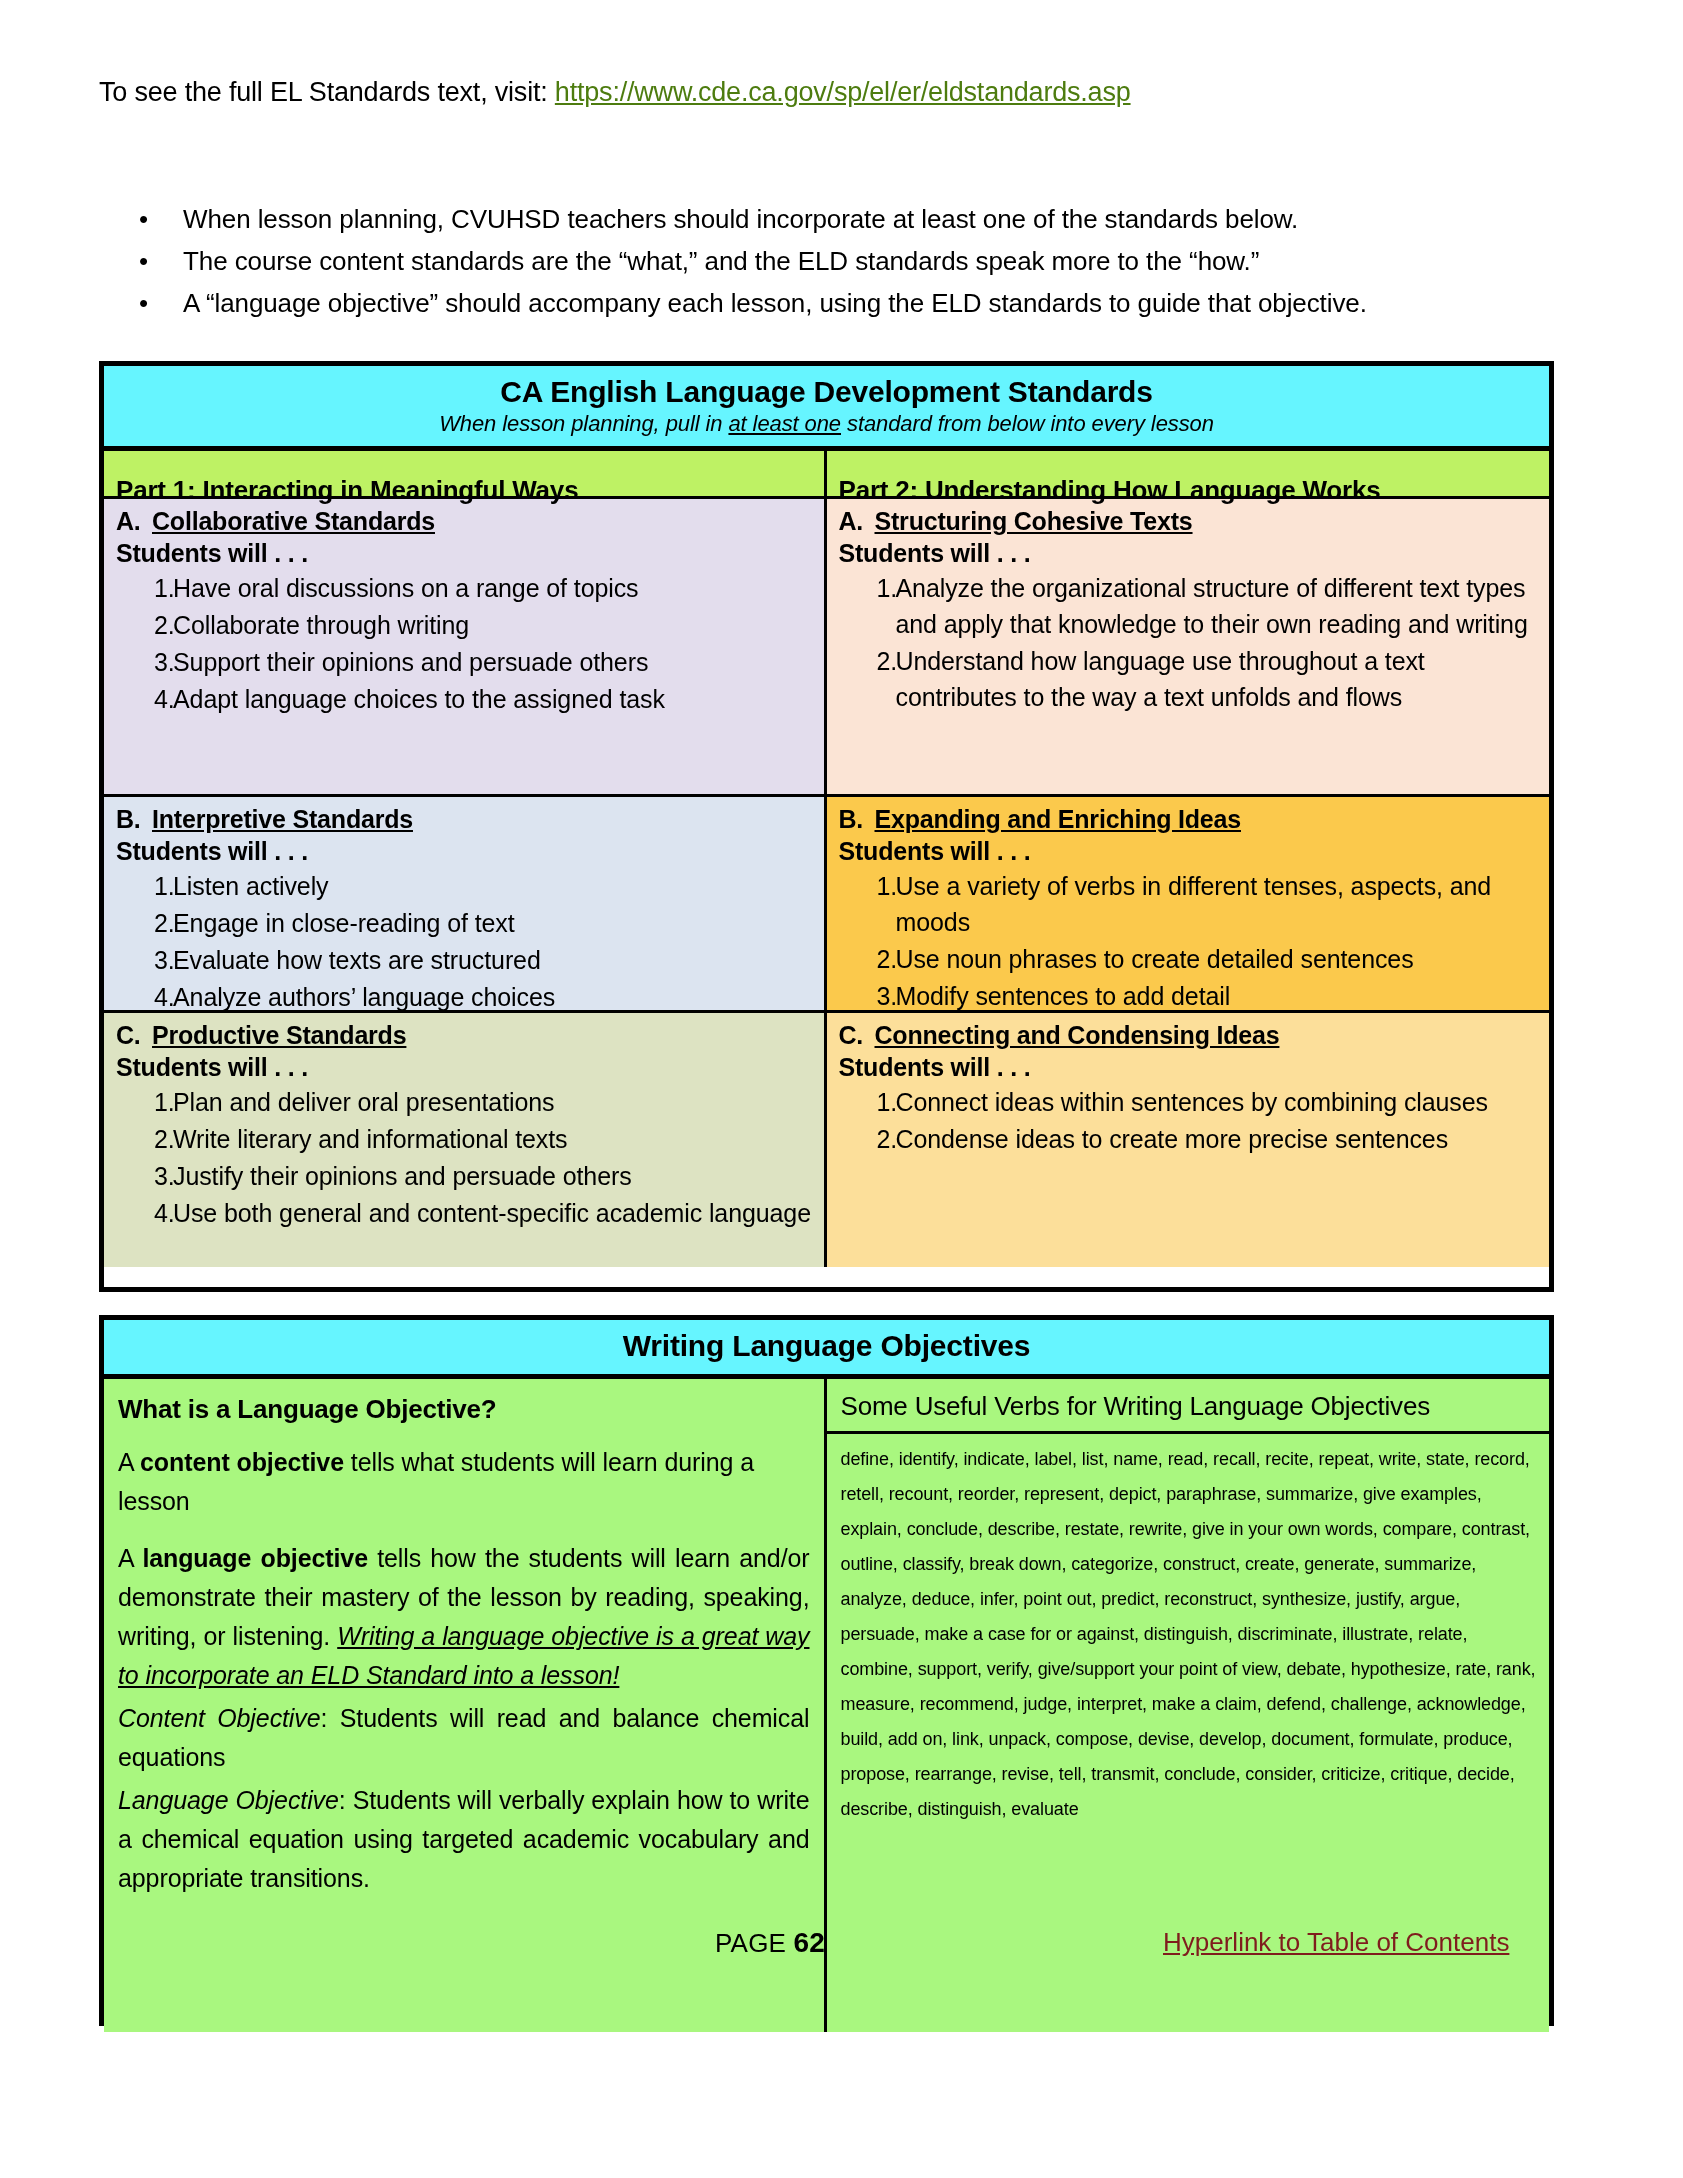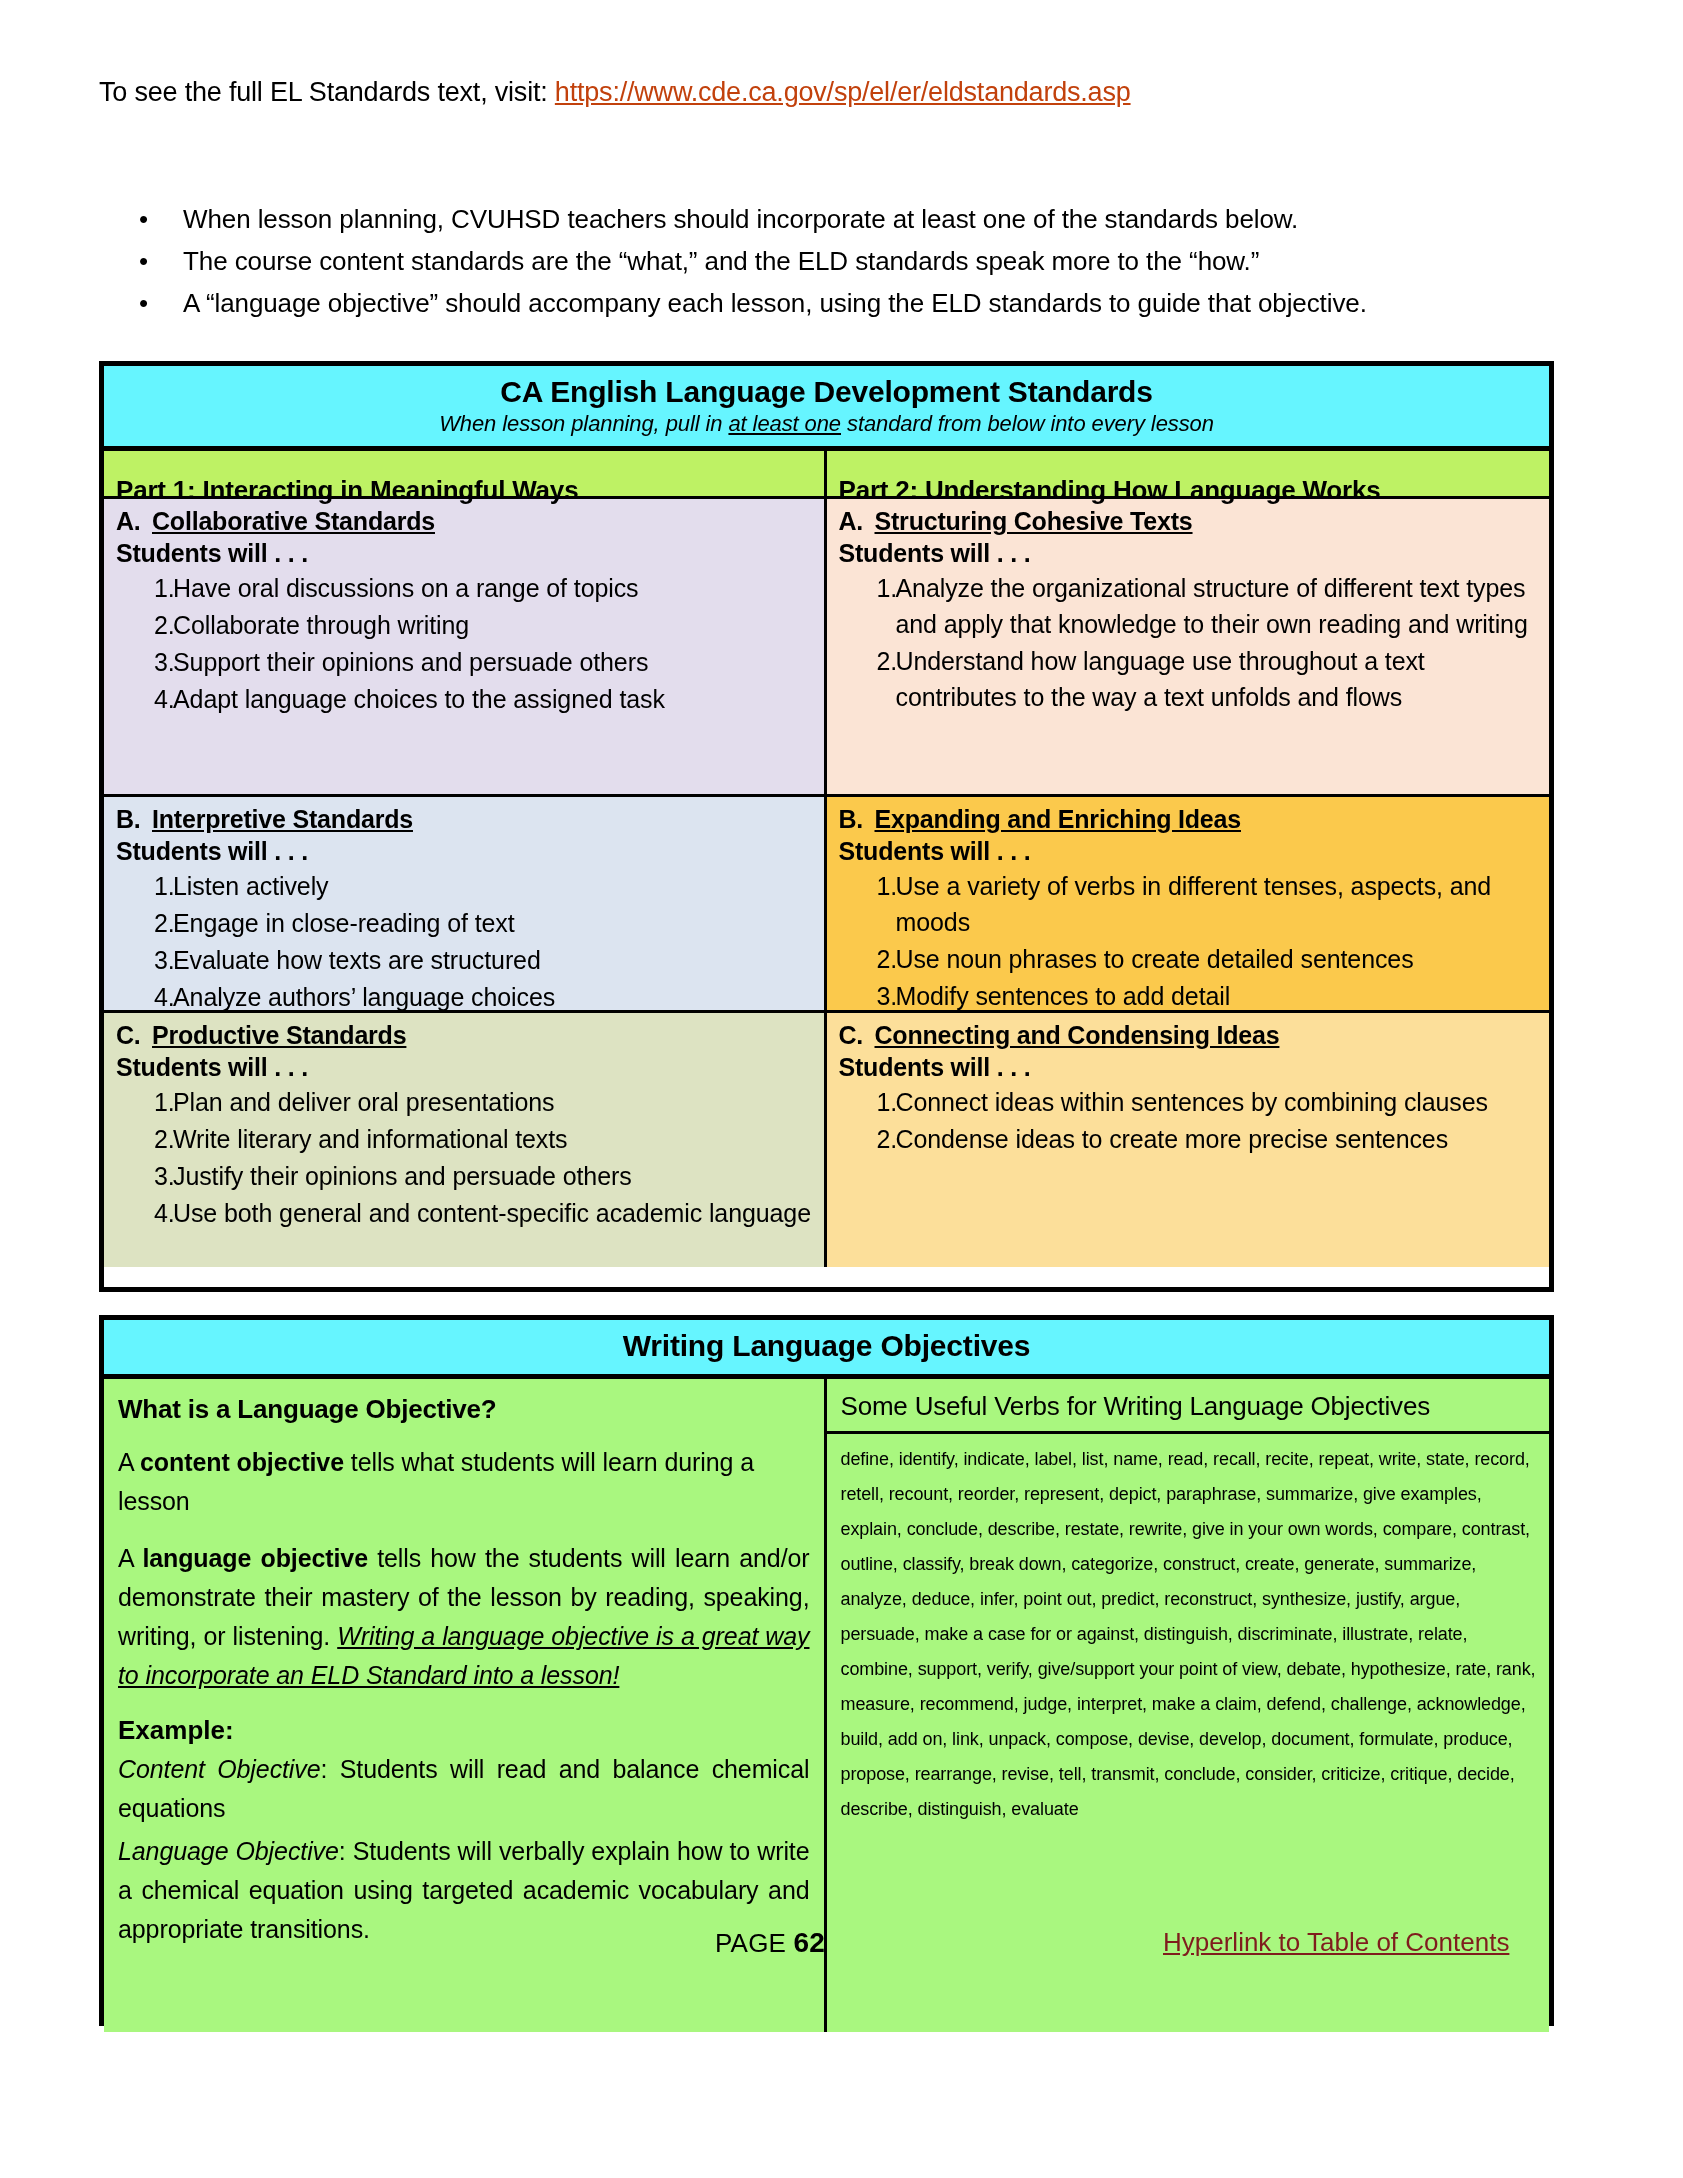--- a/index.html
+++ b/index.html
@@ -27,21 +27,21 @@
   
   .intro-line {
     position: absolute;
     left: 99px;
     top: 77px;
     font-size: 27px;
     letter-spacing: -0.2px;
     white-space: nowrap;
   }
   .intro-link {
-    color: #c2410c;
+    color: #4d7c0f;
     text-decoration: underline;
     font-size: 27px;
   }
   .doc-title {
     position: absolute;
     left: 91px;
     top: 127px;
     font-size: 53px;
     font-weight: bold;
     letter-spacing: -0.6px;
@@ -439,21 +439,20 @@
 
     <div class="wlo-grid" style="height:653px;">
 
       <div class="wlo-col wlo-left">
         <div class="wlo-h">What is a Language Objective?</div>
 
         <div class="wlo-p"><span>A </span><b>content objective</b><span> tells what students will learn during a lesson</span></div>
 
         <div class="wlo-p just"><span>A </span><b>language objective</b><span> tells how the students will learn and/or demonstrate their mastery of the lesson by reading, speaking, writing, or listening. </span><span class="uline-ital">Writing a language objective is a great way to incorporate an ELD Standard into a lesson!</span></div>
 
-        <div class="wlo-example-h">Example:</div>
 
         <div class="wlo-ex"><span class="lbl">Content Objective</span><span>: Students will read and balance chemical equations</span></div>
 
         <div class="wlo-ex"><span class="lbl">Language Objective</span><span>: Students will verbally explain how to write a chemical equation using targeted academic vocabulary and appropriate transitions.</span></div>
       </div>
 
       <div class="wlo-col wlo-right">
         <div class="verbs-head">Some Useful Verbs for Writing Language Objectives</div>
         <div class="verbs-body">define, identify, indicate, label, list, name, read, recall, recite, repeat, write, state, record, retell, recount, reorder, represent, depict, paraphrase, summarize, give examples, explain, conclude, describe, restate, rewrite, give in your own words, compare, contrast, outline, classify, break down, categorize, construct, create, generate, summarize, analyze, deduce, infer, point out, predict, reconstruct, synthesize, justify, argue, persuade, make a case for or against, distinguish, discriminate, illustrate, relate, combine, support, verify, give/support your point of view, debate, hypothesize, rate, rank, measure, recommend, judge, interpret, make a claim, defend, challenge, acknowledge, build, add on, link, unpack, compose, devise, develop, document, formulate, produce, propose, rearrange, revise, tell, transmit, conclude, consider, criticize, critique, decide, describe, distinguish, evaluate</div>
       </div>

